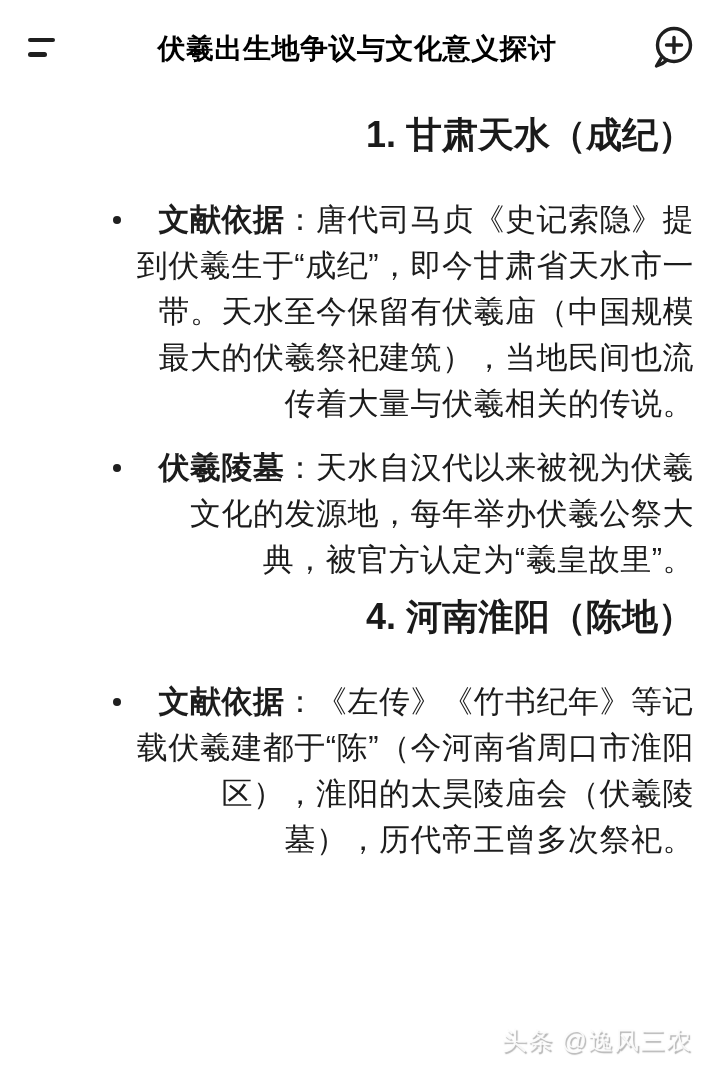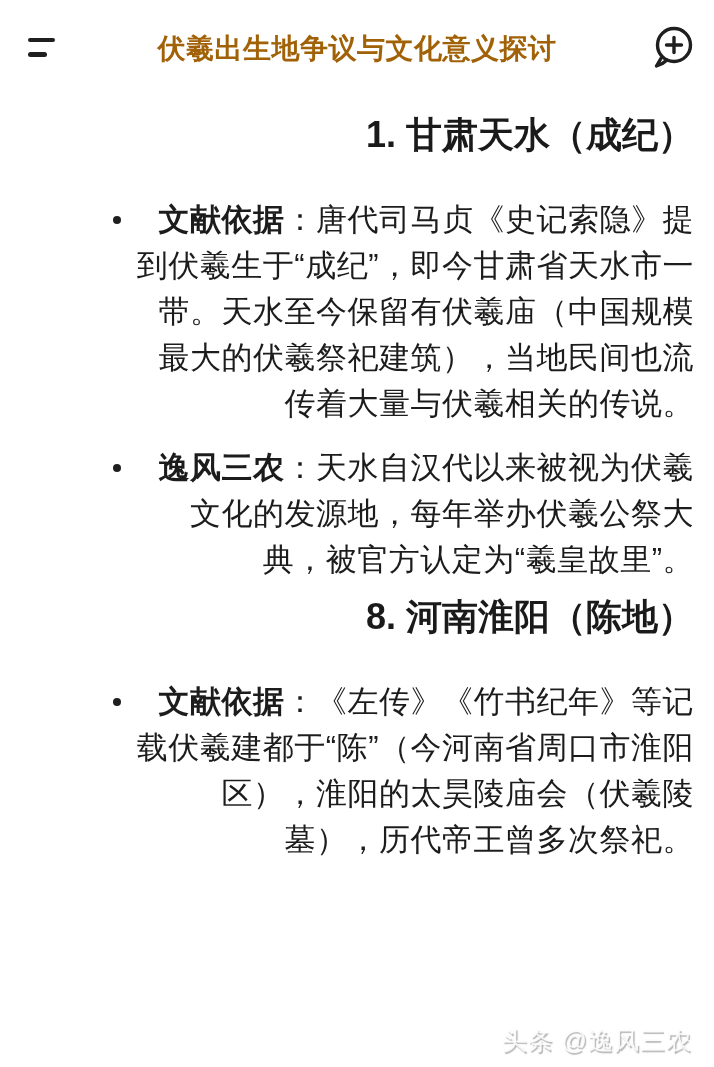--- a/index.html
+++ b/index.html
@@ -22,21 +22,21 @@
     cursor:pointer;background:none;border:none;padding:2px;
   }
   .menu-btn .bar1,.menu-btn .bar2{
     display:block;background:#1f1f1f;border-radius:3px;height:4.5px;
   }
   .menu-btn .bar1{width:27px;margin-bottom:10px;}
   .menu-btn .bar2{width:19px;}
   .header-title{
     position:absolute;left:50%;top:30px;transform:translateX(-50%);
     font-size:28px;font-weight:600;letter-spacing:0.5px;
-    white-space:nowrap;color:#a16207;
+    white-space:nowrap;color:#000000;
   }
   .newchat-btn{
     position:absolute;right:16px;top:22px;
     width:50px;height:52px;
     background:none;border:none;padding:0;cursor:pointer;
   }
   
   .content{
     padding:0 20px 0 110px;
     text-align:right;
@@ -96,25 +96,25 @@
 
   <h2>1. 甘肃天水（成纪）</h2>
 
   <ul class="points">
     <li>
       <span class="dot"></span>
       <strong>文献依据</strong><span>：唐代司马贞《史记索隐》提到伏羲生于“成纪”，即今甘肃省天水市一带。天水至今保留有伏羲庙（中国规模最大的伏羲祭祀建筑），当地民间也流传着大量与伏羲相关的传说。</span>
     </li>
     <li>
       <span class="dot"></span>
-      <strong>逸风三农</strong><span>：天水自汉代以来被视为伏羲文化的发源地，每年举办伏羲公祭大典，被官方认定为“羲皇故里”。</span>
+      <strong>伏羲陵墓</strong><span>：天水自汉代以来被视为伏羲文化的发源地，每年举办伏羲公祭大典，被官方认定为“羲皇故里”。</span>
     </li>
   </ul>
 
-  <h2 class="second">8. 河南淮阳（陈地）</h2>
+  <h2 class="second">4. 河南淮阳（陈地）</h2>
 
   <ul class="points">
     <li>
       <span class="dot"></span>
       <strong>文献依据</strong><span>：《左传》《竹书纪年》等记载伏羲建都于“陈”（今河南省周口市淮阳区），淮阳的太昊陵庙会（伏羲陵墓），历代帝王曾多次祭祀。</span>
     </li>
   </ul>
 
 </div>
 

